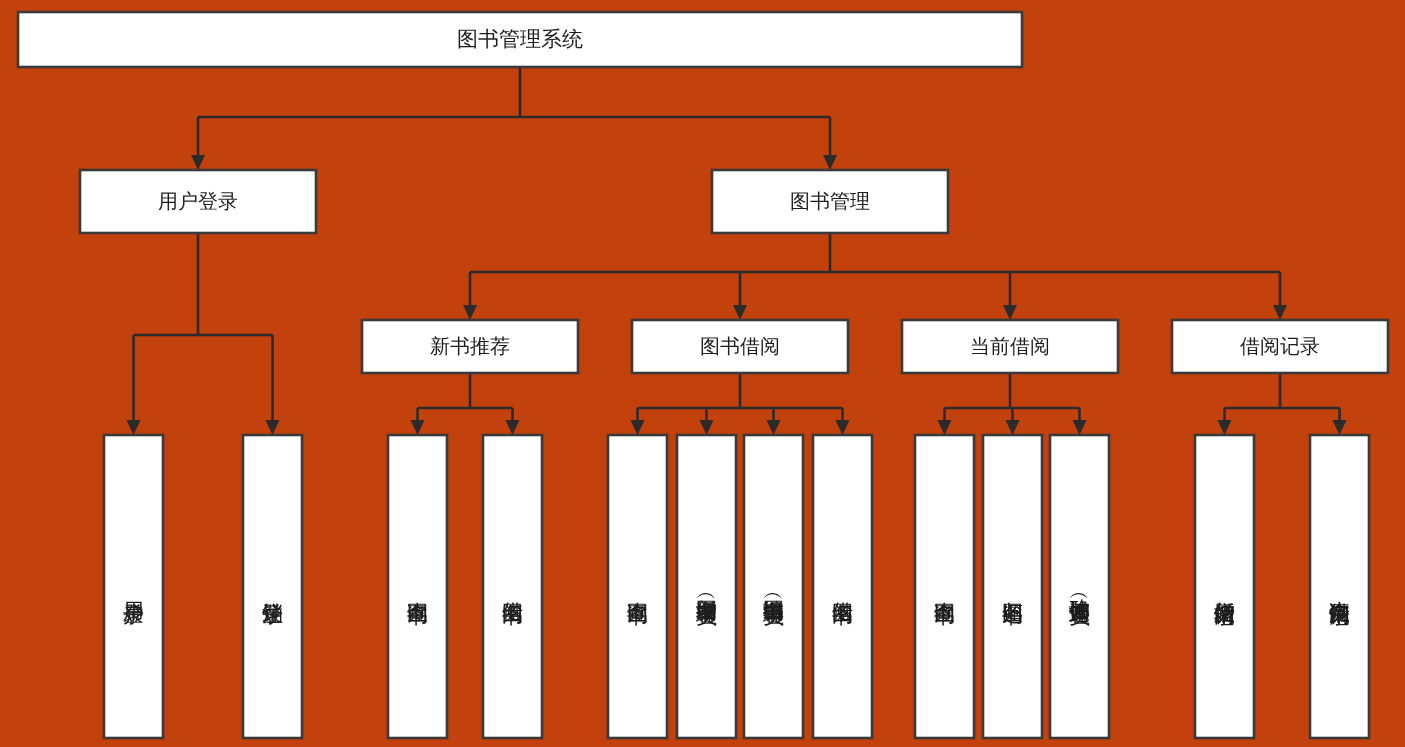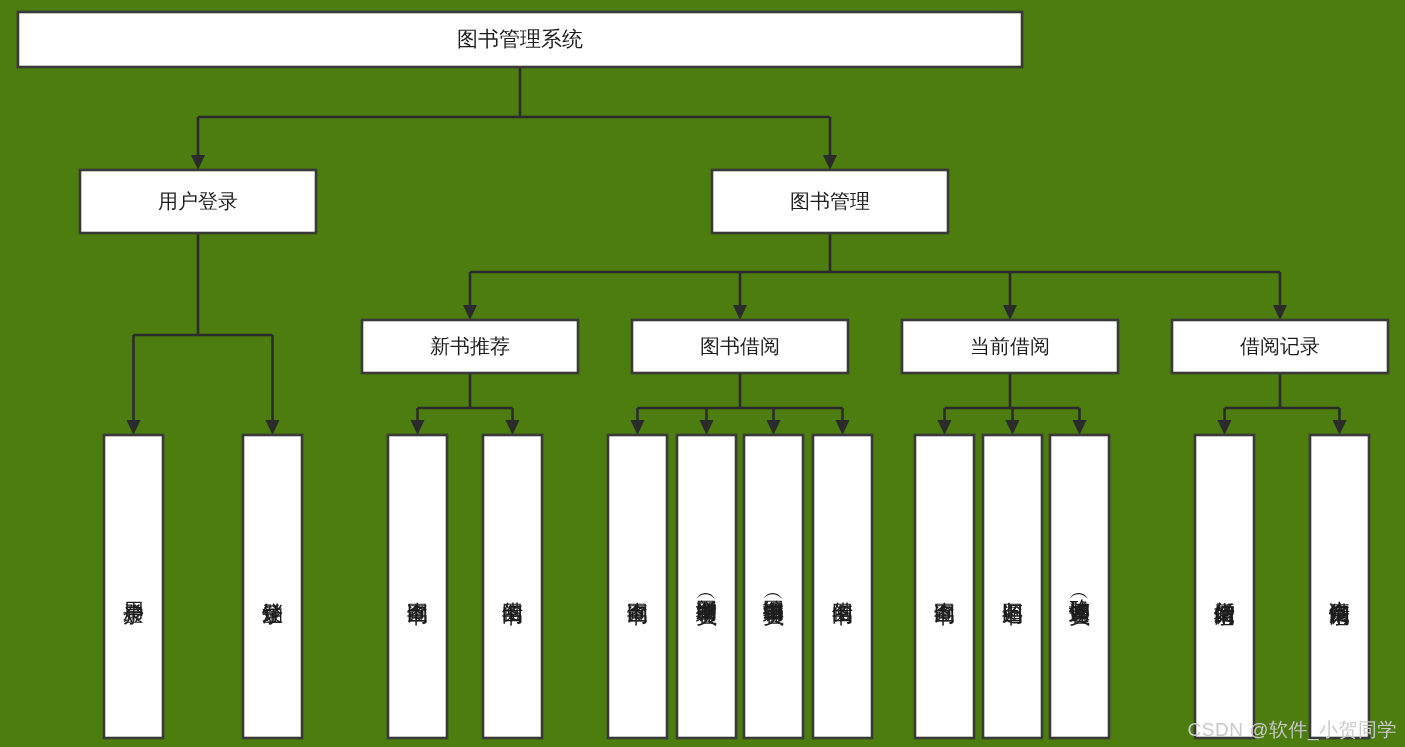--- a/index.html
+++ b/index.html
@@ -2,21 +2,21 @@
 <html><head>
 <meta charset="utf-8">
 <title>图书管理系统 功能结构图</title>
 <style>
   html,body{margin:0;padding:0;background:#ffffff;}
   body{
     width:1405px;height:747px;overflow:hidden;
     font-family:"Liberation Sans","DejaVu Sans",sans-serif;
     color:#1a1a1a;
   }
-  #diagram-root{position:relative;width:1405px;height:747px;background:#4d7c0f;}
+  #diagram-root{position:relative;width:1405px;height:747px;background:#c2410c;}
   svg#flowchart{position:absolute;left:0;top:0;width:1405px;height:747px;display:block;}
   .node-box{fill:#ffffff;stroke:#3a3a3a;stroke-width:2.6;}
   .connector{stroke:#2b2b2b;stroke-width:2.6;fill:none;stroke-linecap:butt;}
   .arrow-head{fill:#2b2b2b;stroke:none;}
   .node-label{
     font-family:"Liberation Sans","DejaVu Sans",sans-serif;
     fill:#1d1d1d;text-anchor:middle;dominant-baseline:middle;
   }
   .label-root{font-size:21px;}
   .label-l2{font-size:20px;}
@@ -172,14 +172,13 @@
         <span class="leaf-label">确认归还（管理员）</span>
       </div>
       <div class="leaf-text-wrap" style="left: 1195px; top: 435px; width: 59px; height: 303px;">
         <span class="leaf-label">新增借阅记录</span>
       </div>
       <div class="leaf-text-wrap" style="left: 1310px; top: 435px; width: 59px; height: 303px;">
         <span class="leaf-label">查询借阅记录</span>
       </div>
     </div>
 
-  <div class="watermark">CSDN @软件_小贺同学</div>
 </div>
 
 </body></html>

